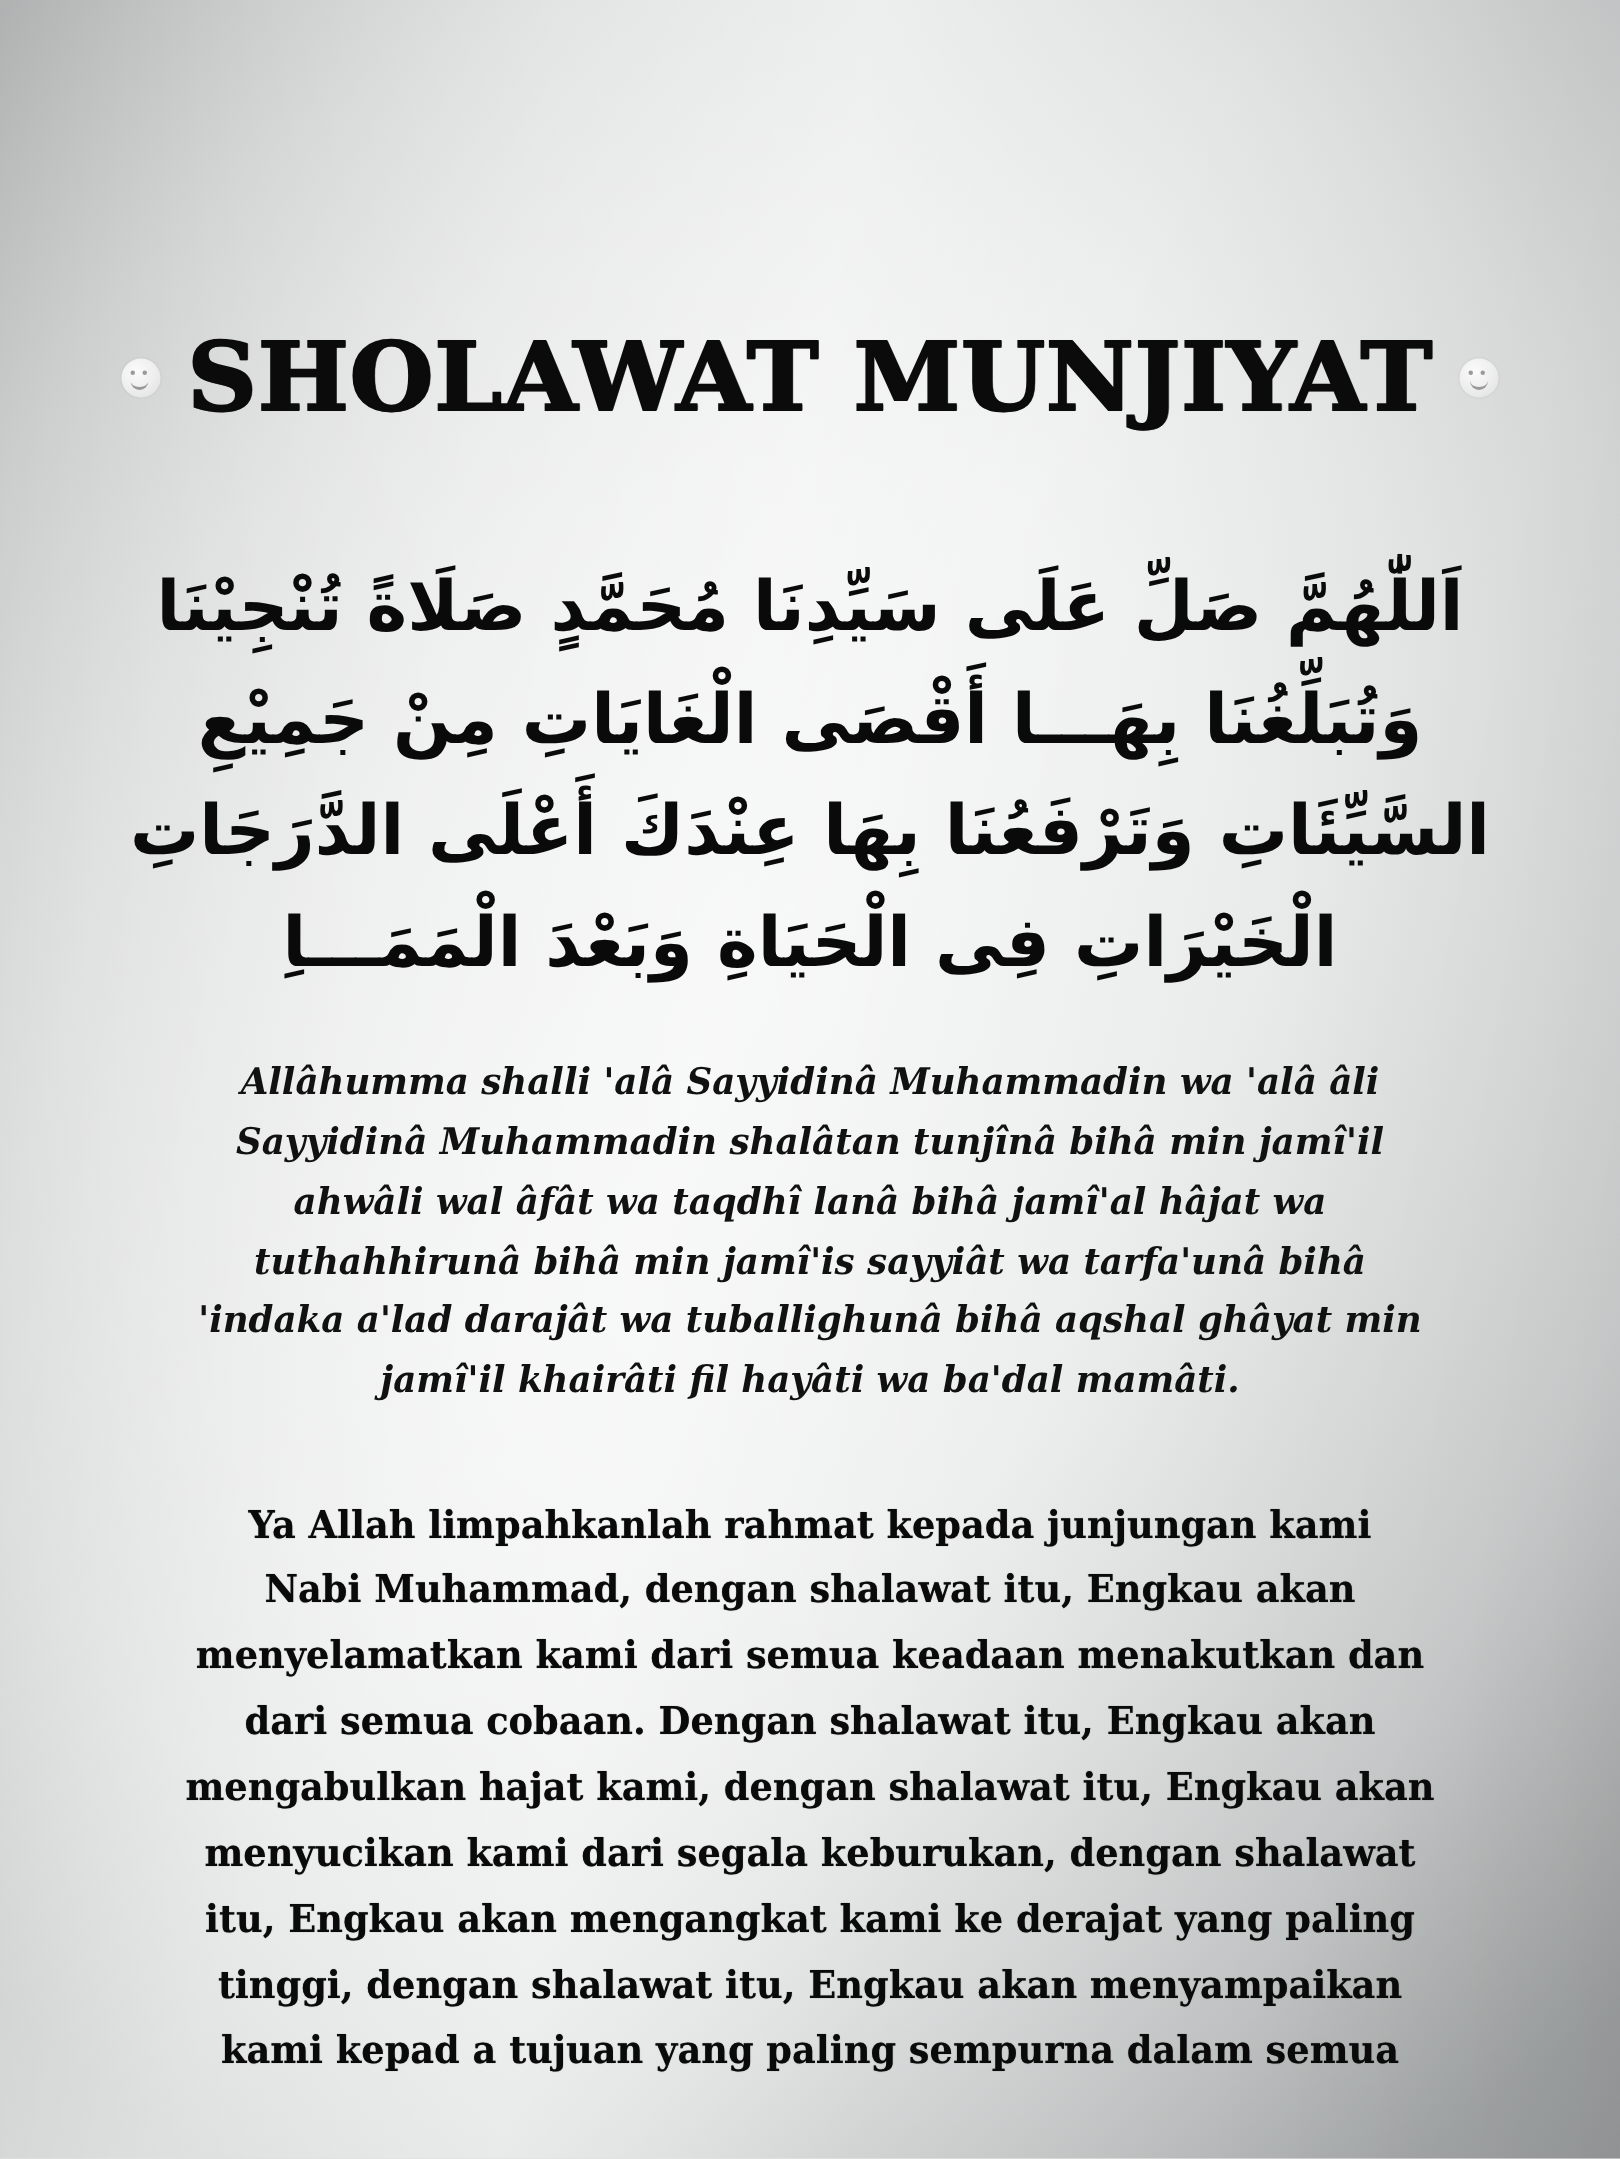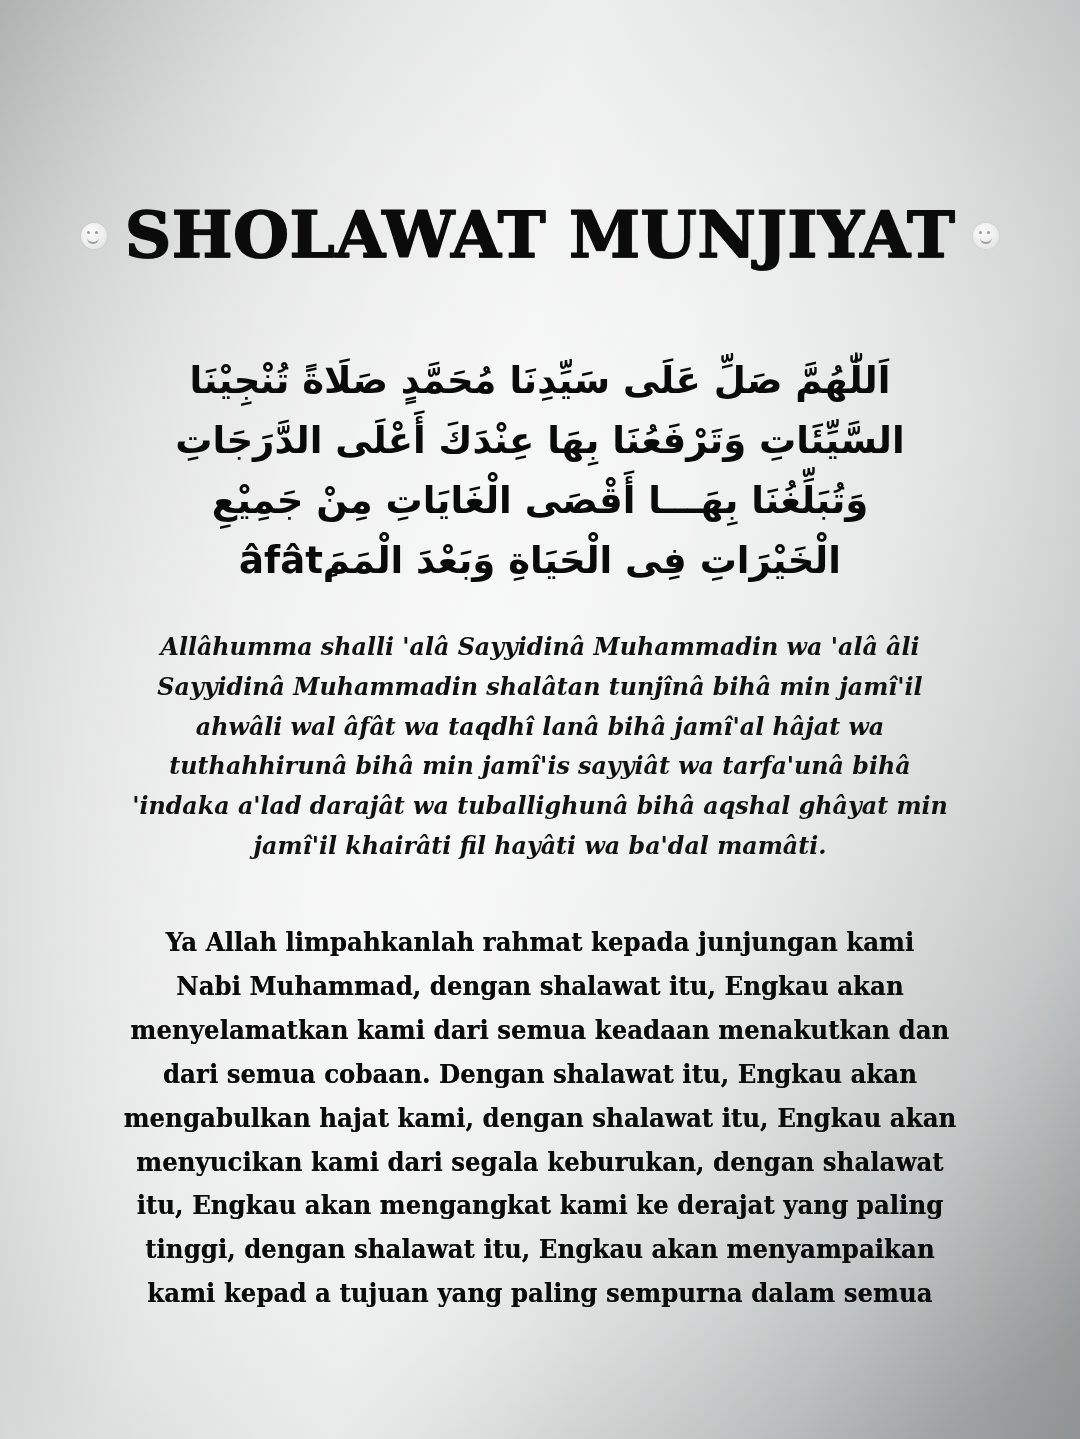--- a/index.html
+++ b/index.html
@@ -54,21 +54,21 @@
         rgba(0,0,0,0.015) 78%,
         rgba(0,0,0,0.05) 100%);
   }
 
   #content {
     position: relative;
     z-index: 2;
     width: 100%;
     height: 100%;
     box-sizing: border-box;
-    padding: 0 72px;
+    padding: 16px 72px;
   }
 
   
   .title-row {
     display: flex;
     align-items: center;
     justify-content: center;
     gap: 26px;
     padding-top: 162px;
   }
@@ -122,21 +122,21 @@
     border-radius: 0 0 12px 12px;
   }
 
   
   .arabic-block {
     margin-top: 42px;
     direction: rtl;
     text-align: center;
     color: #0a0a0a;
     font-family: "DejaVu Sans", "Liberation Sans", sans-serif;
-    font-size: 37px;
+    font-size: 46px;
     font-weight: 700;
     line-height: 1.62;
     padding: 0 14px;
   }
   .arabic-line { display: block; white-space: nowrap; }
 
   
   .translit-block {
     margin-top: 36px;
     text-align: center;
@@ -173,23 +173,23 @@
   <div id="content">
 
     <div class="title-row">
       <span class="smiley"></span>
       <h1 class="title-text">SHOLAWAT MUNJIYAT</h1>
       <span class="smiley"></span>
     </div>
 
     <div class="arabic-block">
       <span class="arabic-line">اَللّٰهُمَّ صَلِّ عَلَى سَيِّدِنَا مُحَمَّدٍ صَلَاةً تُنْجِيْنَا</span>
+      <span class="arabic-line">وَتُبَلِّغُنَا بِهَـــا أَقْصَى الْغَايَاتِ مِنْ جَمِيْعِ</span>
       <span class="arabic-line">السَّيِّئَاتِ وَتَرْفَعُنَا بِهَا عِنْدَكَ أَعْلَى الدَّرَجَاتِ</span>
-      <span class="arabic-line">وَتُبَلِّغُنَا بِهَـــا أَقْصَى الْغَايَاتِ مِنْ جَمِيْعِ</span>
-      <span class="arabic-line">الْخَيْرَاتِ فِى الْحَيَاةِ وَبَعْدَ الْمَمَâfâtِ</span>
+      <span class="arabic-line">الْخَيْرَاتِ فِى الْحَيَاةِ وَبَعْدَ الْمَمَـــاِ</span>
     </div>
 
     <div class="translit-block">
       <span class="translit-line">Allâhumma shalli 'alâ Sayyidinâ Muhammadin wa 'alâ âli</span>
       <span class="translit-line">Sayyidinâ Muhammadin shalâtan tunjînâ bihâ min jamî'il</span>
       <span class="translit-line">ahwâli wal âfât wa taqdhî lanâ bihâ jamî'al hâjat wa</span>
       <span class="translit-line">tuthahhirunâ bihâ min jamî'is sayyiât wa tarfa'unâ bihâ</span>
       <span class="translit-line">'indaka a'lad darajât wa tuballighunâ bihâ aqshal ghâyat min</span>
       <span class="translit-line">jamî'il khairâti fil hayâti wa ba'dal mamâti.</span>
     </div>

